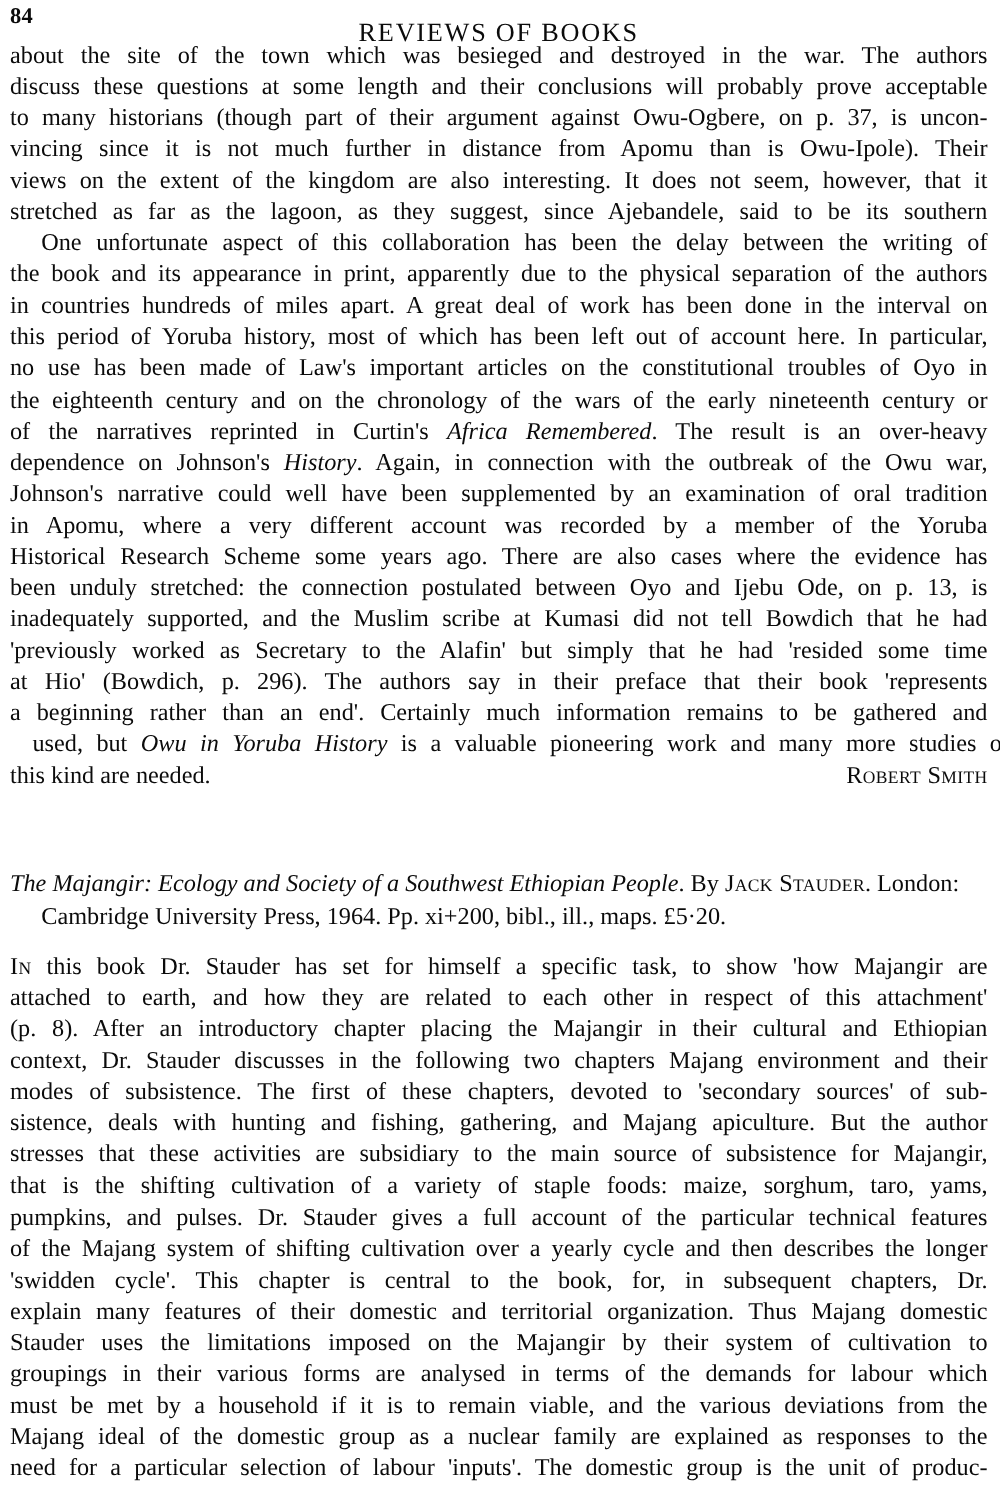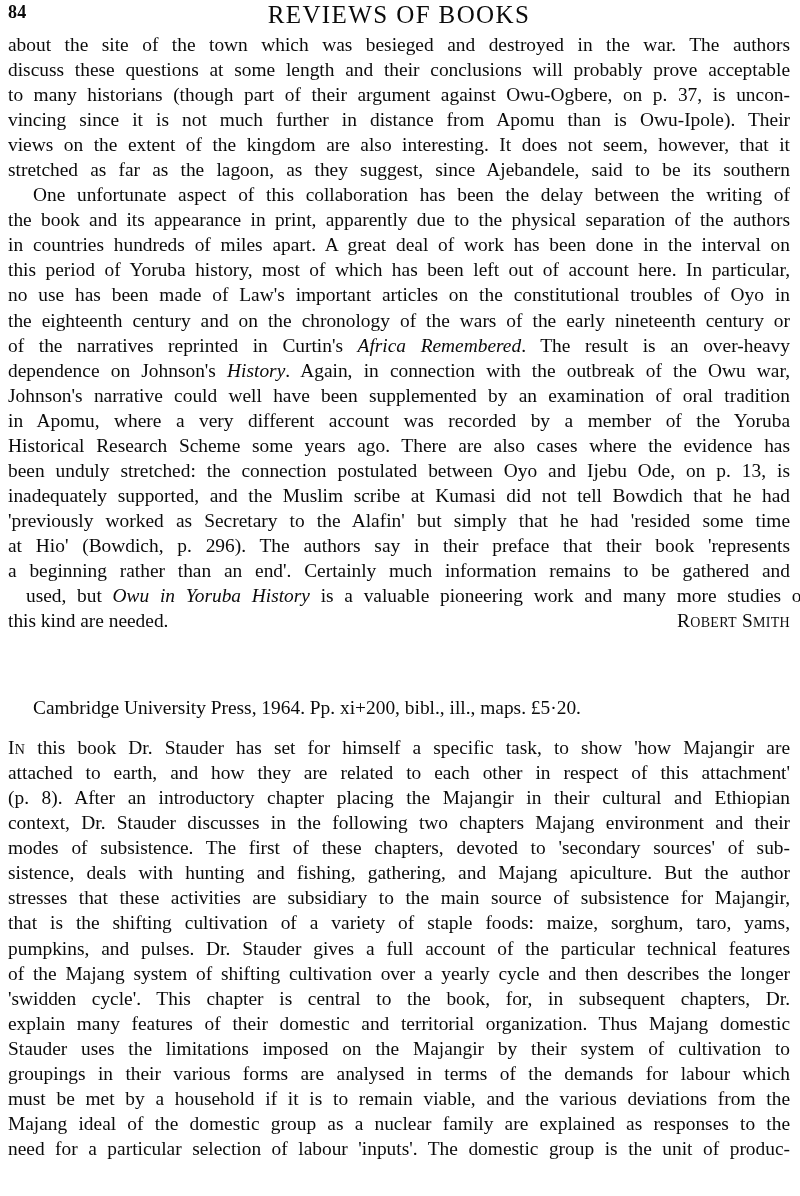--- a/index.html
+++ b/index.html
@@ -34,23 +34,23 @@
   .folio {
     position: absolute;
     left: 0;
     top: 2px;
     font-size: 18px;
     font-weight: 700;
     letter-spacing: 0.2px;
   }
   .head-title {
     text-align: center;
-    font-size: 25px;
+    font-size: 21px;
     letter-spacing: 1.4px;
-    padding-top: 1px;
+    padding-top: 14px;
   }
 
   
   .review {
     font-size: 19.4px;
   }
   .para {
     margin: 0;
   }
   
@@ -191,20 +191,21 @@
       <span class="ln just">
         <span>this kind are needed.</span>
         <span class="sc">Robert Smith</span>
       </span>
     </div>
   </div>
 
   <div class="review-gap"></div>
 
   <div class="book-heading">
+    <div class="ln1"><i class="it">The Majangir: Ecology and Society of a Southwest Ethiopian People</i><span>. By </span><span class="sc">Jack Stauder</span><span>. London:</span></div>
     <div class="ln2">Cambridge University Press, 1964. Pp. xi+200, bibl., ill., maps. £5·20.</div>
   </div>
 
   <div class="heading-gap"></div>
 
   <div class="review">
     <div class="para">
       <span class="ln just">
           <span style="word-spacing: 7.262px;"><span class="sc">In</span><span> this book Dr. Stauder has set for himself a specific task, to show 'how Majangir are</span></span>
         </span>

